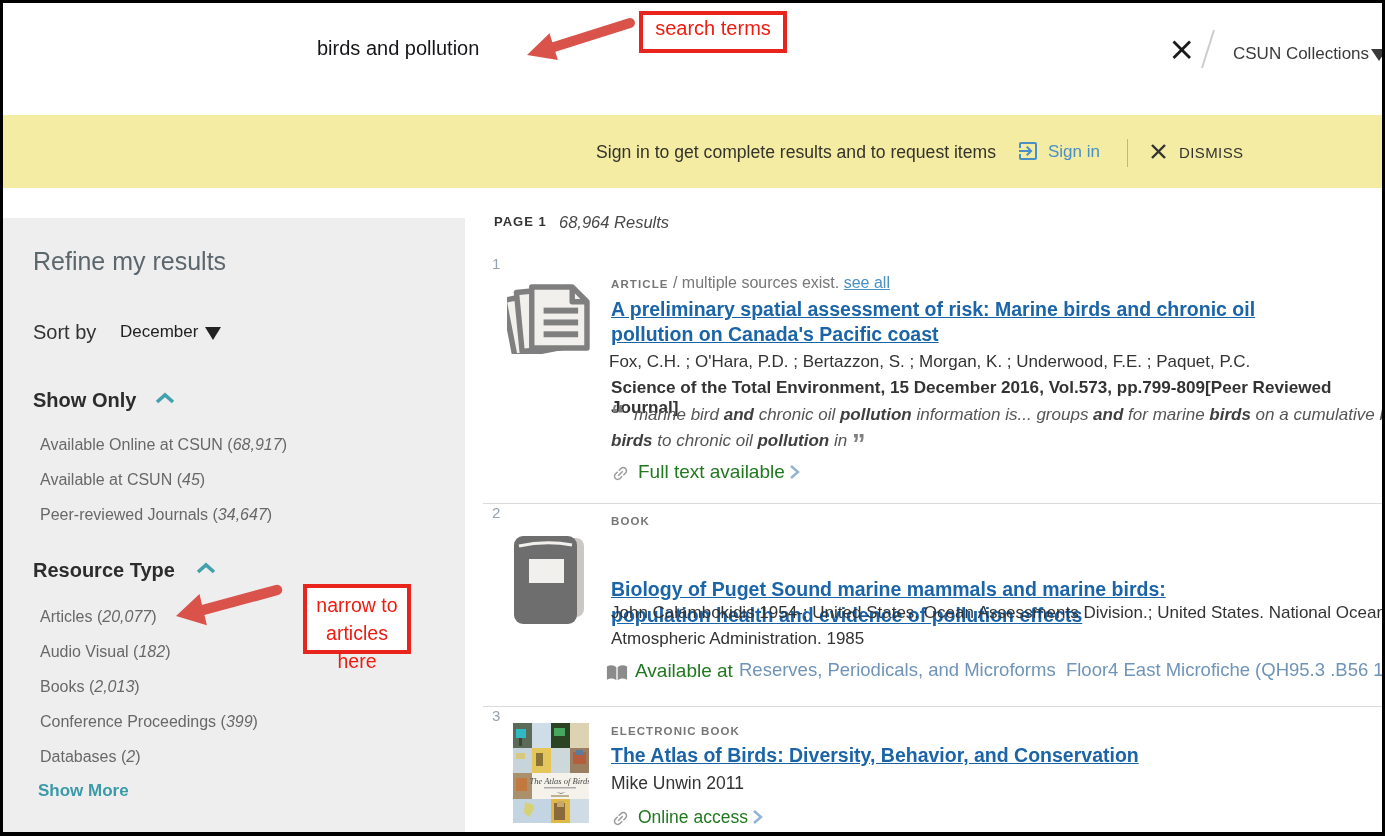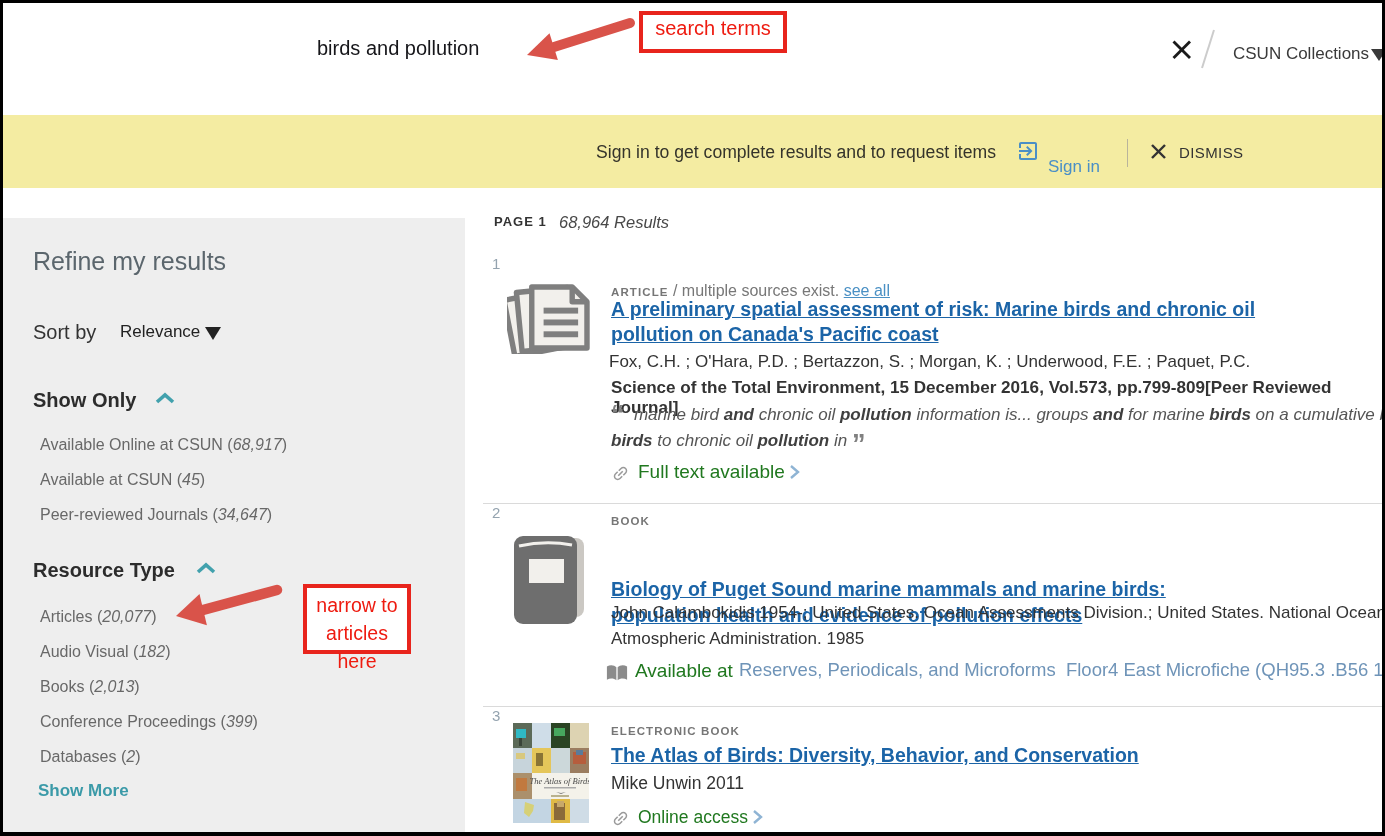--- a/index.html
+++ b/index.html
@@ -43,33 +43,33 @@
   <line x1="18" y1="2" x2="6" y2="40" stroke="#cccccc" stroke-width="2"></line>
 </svg>
 <div class="abs" style="left:1233px; top:44px; font-size:17px; color:#3a3a3a; white-space:nowrap;">CSUN Collections</div>
 <div class="abs" style="left:1371px; top:49px; width:0; height:0; border-left:8px solid transparent; border-right:8px solid transparent; border-top:12px solid #3a3a3a;"></div>
 
 <div id="banner"></div>
 <div class="abs" style="left:596px; top:142px; font-size:17.6px; color:#34332b;">Sign in to get complete results and to request items</div>
 <svg class="abs" style="left:1016px; top:139px;" width="24" height="24" viewBox="0 0 24 24">
   <path fill="#4a8fc6" d="M10.09 15.59L11.5 17l5-5-5-5-1.41 1.41L12.67 11H3v2h9.67l-2.58 2.59zM19 3H5c-1.11 0-2 .9-2 2v4h2V5h14v14H5v-4H3v4c0 1.1.89 2 2 2h14c1.1 0 2-.9 2-2V5c0-1.1-.9-2-2-2z"></path>
 </svg>
-<div class="abs" style="left:1048px; top:142px; font-size:17px; color:#4a8fc6;margin-top:15px;">Sign in</div>
+<div class="abs" style="left:1048px; top:142px; font-size:17px; color:#4a8fc6;">Sign in</div>
 <div class="abs" style="left:1127px; top:139px; width:1px; height:28px; background:#b9b49b;"></div>
 <svg class="abs" style="left:1150px; top:143px;" width="17" height="17">
   <line x1="2" y1="2" x2="15" y2="15" stroke="#333" stroke-width="2.4"></line>
   <line x1="15" y1="2" x2="2" y2="15" stroke="#333" stroke-width="2.4"></line>
 </svg>
 <div class="abs" style="left:1179px; top:144px; font-size:15px; letter-spacing:0.4px; color:#333;">DISMISS</div>
 
 <div id="sidebar"></div>
 <div class="abs" style="left:33px; top:247px; font-size:25px; color:#5b666d;">Refine my results</div>
 
 <div class="abs" style="left:33px; top:321px; font-size:20px; font-weight:normal; color:#333;">Sort by</div>
-<div class="abs" style="left:120px; top:322px; font-size:17px; color:#222;">Relevance</div>
+<div class="abs" style="left:120px; top:322px; font-size:17px; color:#222;">December</div>
 <div class="abs" style="left:205px; top:327px; width:0; height:0; border-left:8px solid transparent; border-right:8px solid transparent; border-top:13px solid #222;"></div>
 
 <div class="abs" style="left:33px; top:389px; font-size:20px; font-weight:bold; color:#2c2c2c;">Show Only</div>
 <svg class="abs" style="left:155px; top:392px;" width="20" height="12">
     <polyline class="tealchev" points="2,10 10,3 18,10"></polyline>
   </svg>
 
 <div class="facet" style="top:436px;">Available Online at CSUN (<i>68,917</i>)</div>
 <div class="facet" style="top:471px;">Available at CSUN (<i>45</i>)</div>
 <div class="facet" style="top:506px;">Peer-reviewed Journals (<i>34,647</i>)</div>
@@ -102,21 +102,21 @@
     <rect x="15" y="5" width="52" height="60" transform="rotate(-5.5 60 65)"></rect>
     <path d="M25 4 h41 l15 15 v47 h-56 z"></path>
     <path d="M66 4 v15 h15" fill="none"></path>
   </g>
   <g fill="#7f7f7f">
     <rect x="37" y="25" width="35" height="6"></rect>
     <rect x="37" y="37" width="35" height="6"></rect>
     <rect x="37" y="49" width="35" height="6"></rect>
   </g>
 </svg>
-<div class="abs" style="left:611px; top:274px; font-size:16px; color:#777;margin-top:8px;"><span class="lbl" style="position:static;">ARTICLE</span> / multiple sources exist. <span style="color:#4a90c4; text-decoration:underline;">see all</span></div>
+<div class="abs" style="left:611px; top:274px; font-size:16px; color:#777;"><span class="lbl" style="position:static;">ARTICLE</span> / multiple sources exist. <span style="color:#4a90c4; text-decoration:underline;">see all</span></div>
 <div class="title" style="left:611px; top:297px; line-height:24.5px;">A preliminary spatial assessment of risk: Marine birds and chronic oil<br>pollution on Canada's Pacific coast</div>
 <div class="meta" style="left:609px; top:352px;">Fox, C.H. ; O'Hara, P.D. ; Bertazzon, S. ; Morgan, K. ; Underwood, F.E. ; Paquet, P.C.</div>
 <div class="meta" style="left:611px; top:378px; font-size:17.1px;font-weight:bold;">Science of the Total Environment, 15 December 2016, Vol.573, pp.799-809[Peer Reviewed Journal]</div>
 <div class="abs" style="left:611px; top:402px; width:771px; font-size:17px; font-style:italic; color:#555; line-height:25.5px; white-space:nowrap; overflow:hidden;">
   <span style="font-style:normal; color:#808080; font-weight:bold; font-size:27px; line-height:0; vertical-align:-4px;">“</span>&nbsp; marine bird <b style="color:#3f3f3f;">and</b> chronic oil <b style="color:#3f3f3f;">pollution</b> information is... groups <b style="color:#3f3f3f;">and</b> for marine <b style="color:#3f3f3f;">birds</b> on a cumulative basis<br>
   <b style="color:#3f3f3f;">birds</b> to chronic oil <b style="color:#3f3f3f;">pollution</b> in <span style="font-style:normal; color:#808080; font-weight:bold; font-size:27px; line-height:0; vertical-align:-7px;">”</span>
 </div>
 <svg class="abs" style="left:611px; top:464px;" width="19" height="19" viewBox="0 0 24 24">
   <g transform="rotate(-45 12 12)">
       <path fill="#9a9a9a" d="M3.9 12c0-1.71 1.39-3.1 3.1-3.1h4V7H7c-2.76 0-5 2.24-5 5s2.24 5 5 5h4v-1.9H7c-1.71 0-3.1-1.39-3.1-3.1zM8 13h8v-2H8v2zm9-6h-4v1.9h4c1.71 0 3.1 1.39 3.1 3.1s-1.39 3.1-3.1 3.1h-4V17h4c2.76 0 5-2.24 5-5s-2.24-5-5-5z"></path>

